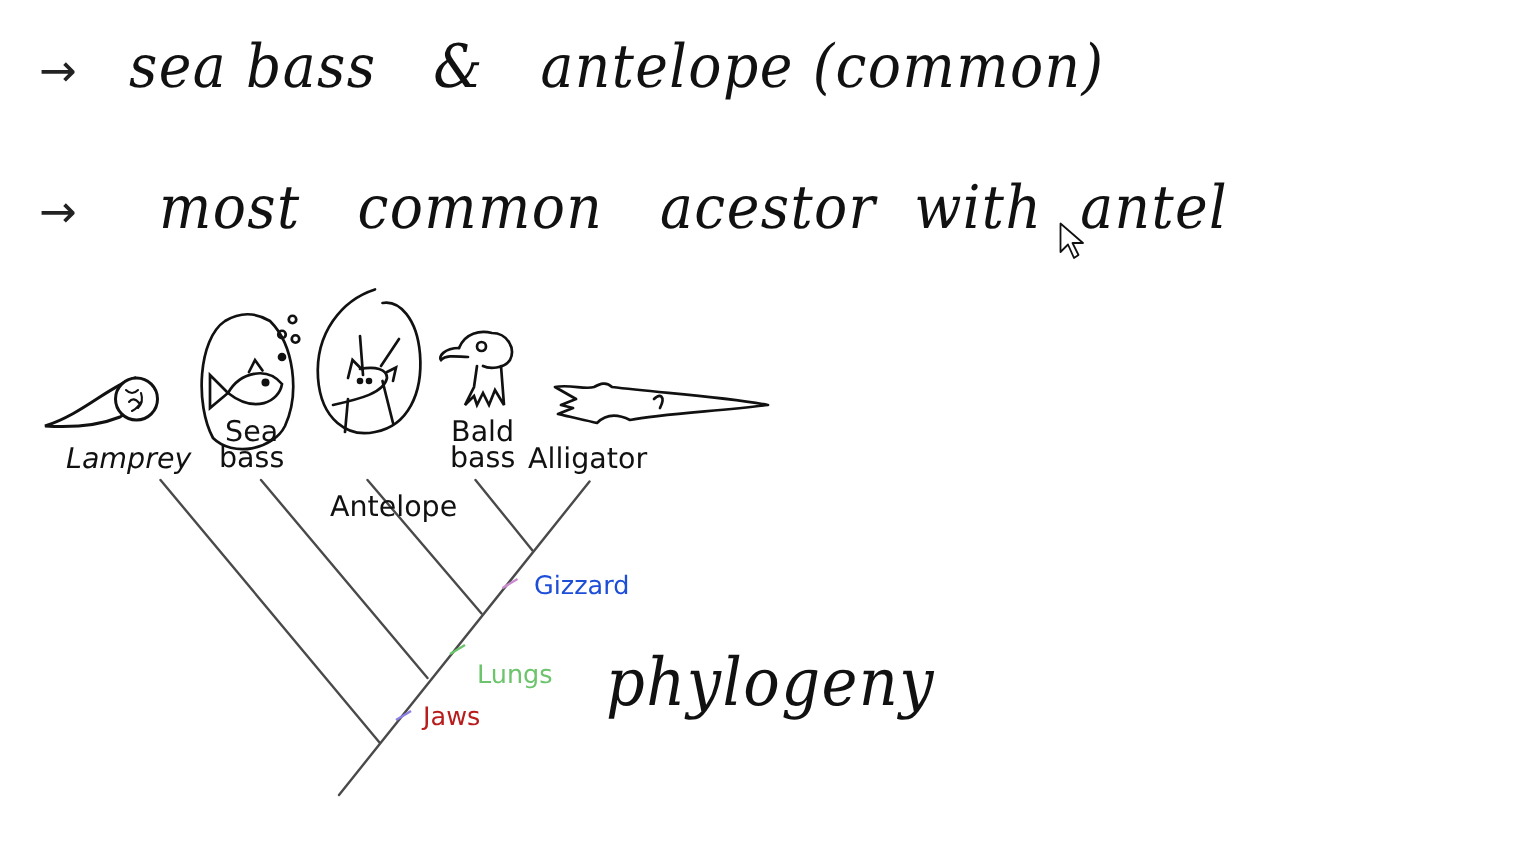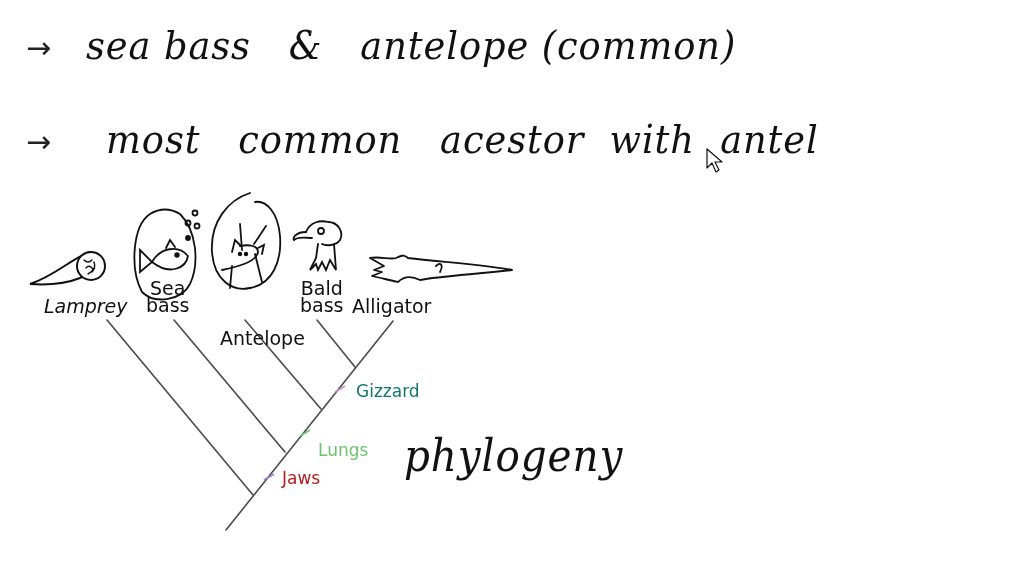--- a/index.html
+++ b/index.html
@@ -88,19 +88,19 @@
 </div>
 <div class="taxon" style="left:220px;top:298px;margin-top:32px;">Antelope</div>
 <div class="taxon" style="left:300px;top:280px;">
   <div>Bald</div>
   <div>bass</div>
 </div>
 <div class="taxon" style="left:352px;top:298px;">Alligator</div>
 
 <div class="trait" style="left:282px;top:468px;color:#b91c1c;">Jaws</div>
 <div class="trait" style="left:318px;top:424px;color:#6cc46c;margin-top:16px;">Lungs</div>
-<div class="trait" style="left:356px;top:381px;color:#0f766e;">Gizzard</div>
+<div class="trait" style="left:356px;top:381px;color:#1d4ed8;">Gizzard</div>
 
 <div class="note" style="left:404px;top:430px;font-size:44px;">phylogeny</div>
 
 <svg class="cursor" width="18" height="26" style="left:706px;top:148px;">
   <path d="M1 1 L1 20 L6 15 L10 24 L13 22 L9 14 L16 14 Z" fill="#fff" stroke="#111" stroke-width="1.2" stroke-linejoin="round"></path>
 </svg>
 
 </body></html>

